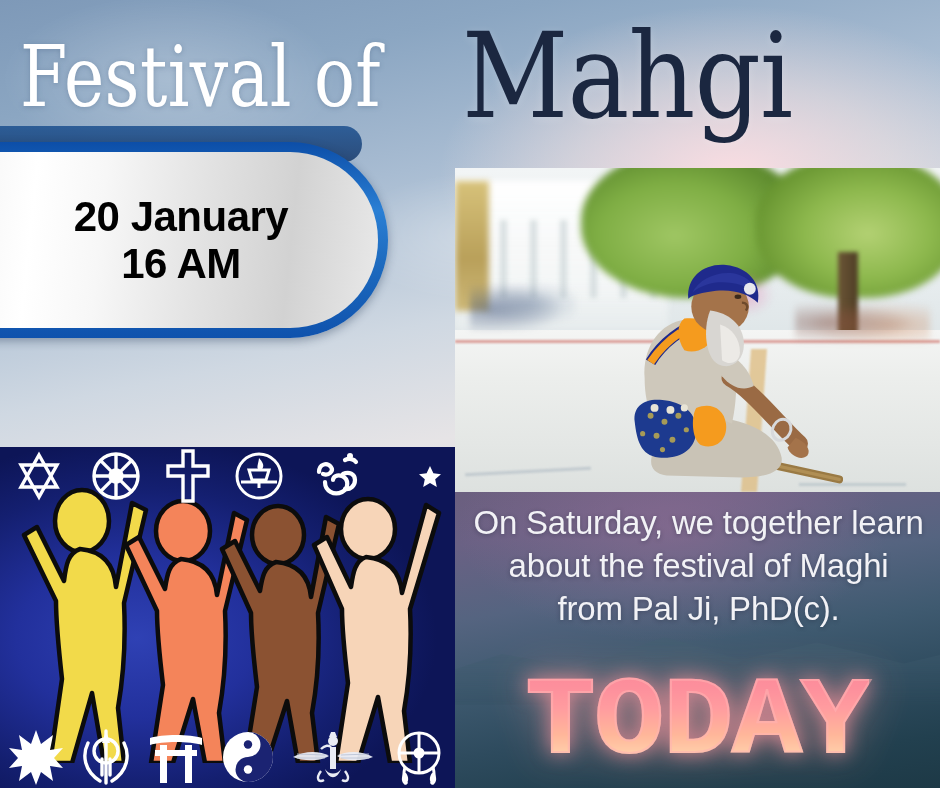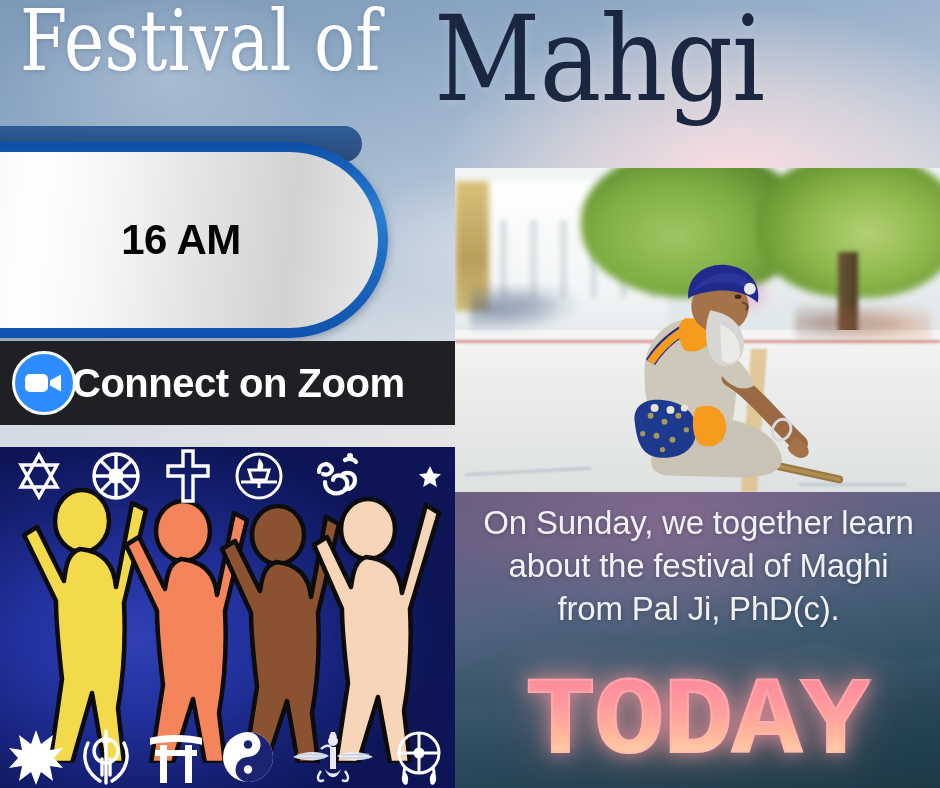--- a/index.html
+++ b/index.html
@@ -38,23 +38,24 @@
       radial-gradient(ellipse 240px 120px at 18% 10%, rgba(255,255,255,.25), rgba(255,255,255,0) 70%),
       radial-gradient(ellipse 200px 90px at 52% 30%, rgba(255,255,255,.30), rgba(255,255,255,0) 72%),
       radial-gradient(ellipse 260px 130px at 85% 70%, rgba(255,205,200,.35), rgba(255,205,200,0) 72%),
       radial-gradient(ellipse 160px 80px at 40% 88%, rgba(120,155,190,.35), rgba(120,155,190,0) 72%);
     mix-blend-mode:screen;
   }
 
   
   .title-wrap {
     position:absolute; left:0; top:0; width:940px; height:152px;
-    display:flex; 
+    display:flex; align-items:center;
     padding-left:20px;
     white-space:nowrap;
+    gap:28px;
   }
   .t-festival {
     font-family:"DejaVu Serif", serif;
     font-size:83px;
     font-weight:400;
     color:#ffffff;
     letter-spacing:0.5px;
     line-height:1;
     text-shadow:0 1px 6px rgba(70,95,125,.35);
     transform:scaleX(.82) scaleY(1.02);
@@ -322,33 +323,25 @@
   <div class="sky-clouds"></div>
 
   <div class="title-wrap">
     <span class="t-festival">Festival of</span>
     <span class="t-mahgi">Mahgi</span>
   </div>
 
   <div class="pill-shadow"></div>
   <div class="pill">
     <div class="pill-inner">
+      <div class="pill-line">20 January</div>
       <div class="pill-line">16 AM</div>
     </div>
   </div>
 
-  <div class="zoom-bar">
-    <div class="zoom-circle">
-      <svg class="zoom-cam" width="40" height="26" viewBox="0 0 40 26">
-        <rect x="1" y="4" width="23" height="18" rx="5" fill="#ffffff"></rect>
-        <path d="M26 10.5 L37 4.5 V21.5 L26 15.5 Z" fill="#ffffff"></path>
-      </svg>
-    </div>
-    <span class="zoom-label">Connect on Zoom</span>
-  </div>
 
   <div class="illus">
 
     <div class="sym-row top">
 
       <svg class="sym" width="54" height="50" viewBox="0 0 54 50">
         <g fill="none" stroke="#ffffff" stroke-width="3.4">
           <path d="M27 4 L45 36 L9 36 Z"></path>
           <path d="M27 46 L9 14 L45 14 Z"></path>
         </g>
@@ -593,19 +586,19 @@
                C154 26 138 22 122 24 C112 26 104 30 100 34 Z" fill="#2a369c"></path>
       <circle cx="158" cy="30" r="6" fill="#e8e8ee"></circle>
 
       <path d="M150 44 C155 44 157 48 154 52" stroke="#6e4a2c" stroke-width="2.4" fill="none"></path>
       <ellipse cx="146" cy="38" rx="3.4" ry="2.2" fill="#3b2a1c"></ellipse>
     </svg>
   </div>
 
   <div class="textpanel">
     <div class="tp-mountain"></div>
-    <div class="blurb">On Sunday, we together learn about the festival of Maghi from Pal Ji, PhD(c).</div>
+    <div class="blurb">On Saturday, we together learn about the festival of Maghi from Pal Ji, PhD(c).</div>
     <div class="today">
       <span>TODAY</span>
     </div>
   </div>
 
 </div>
 
 </body></html>

